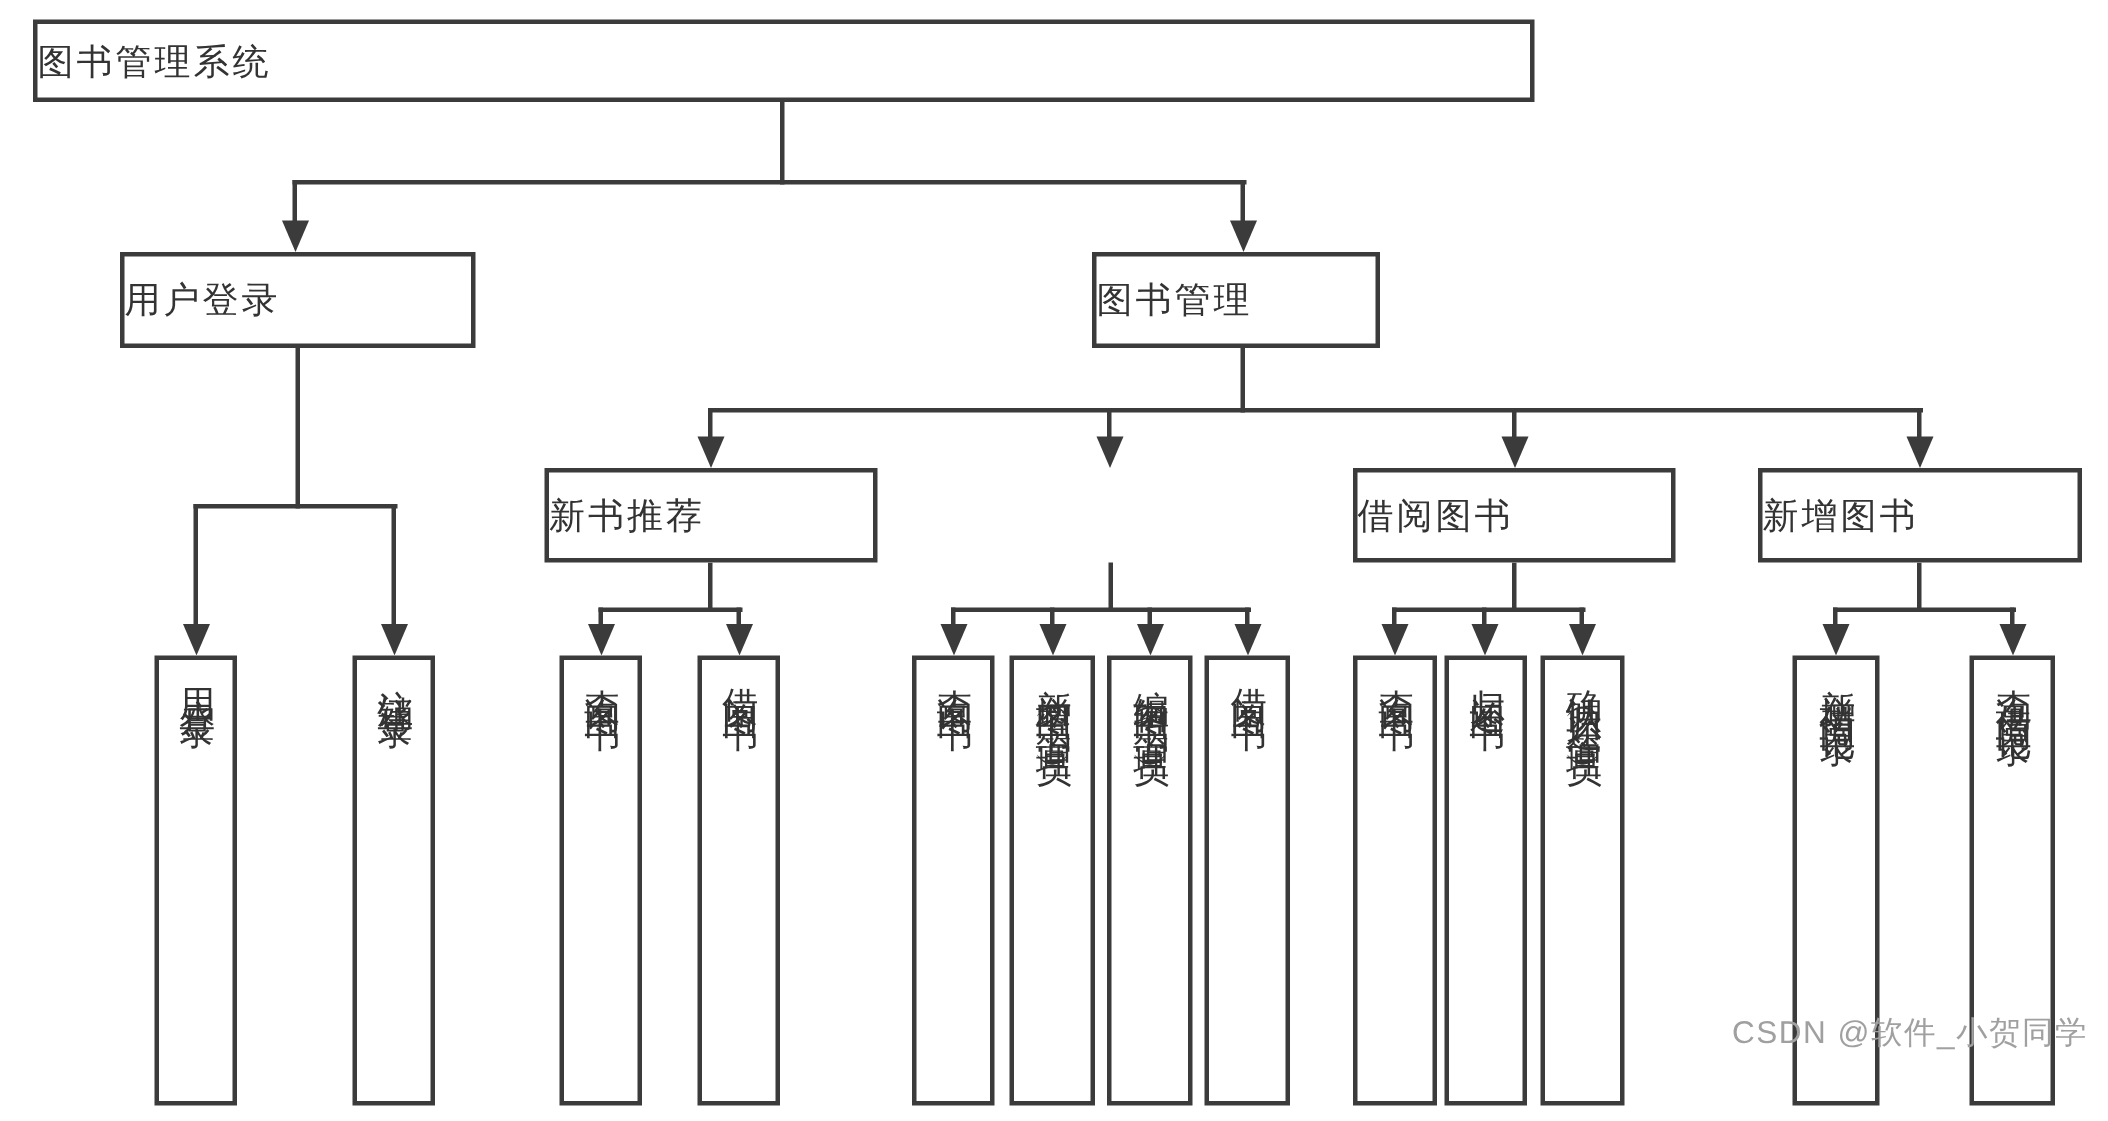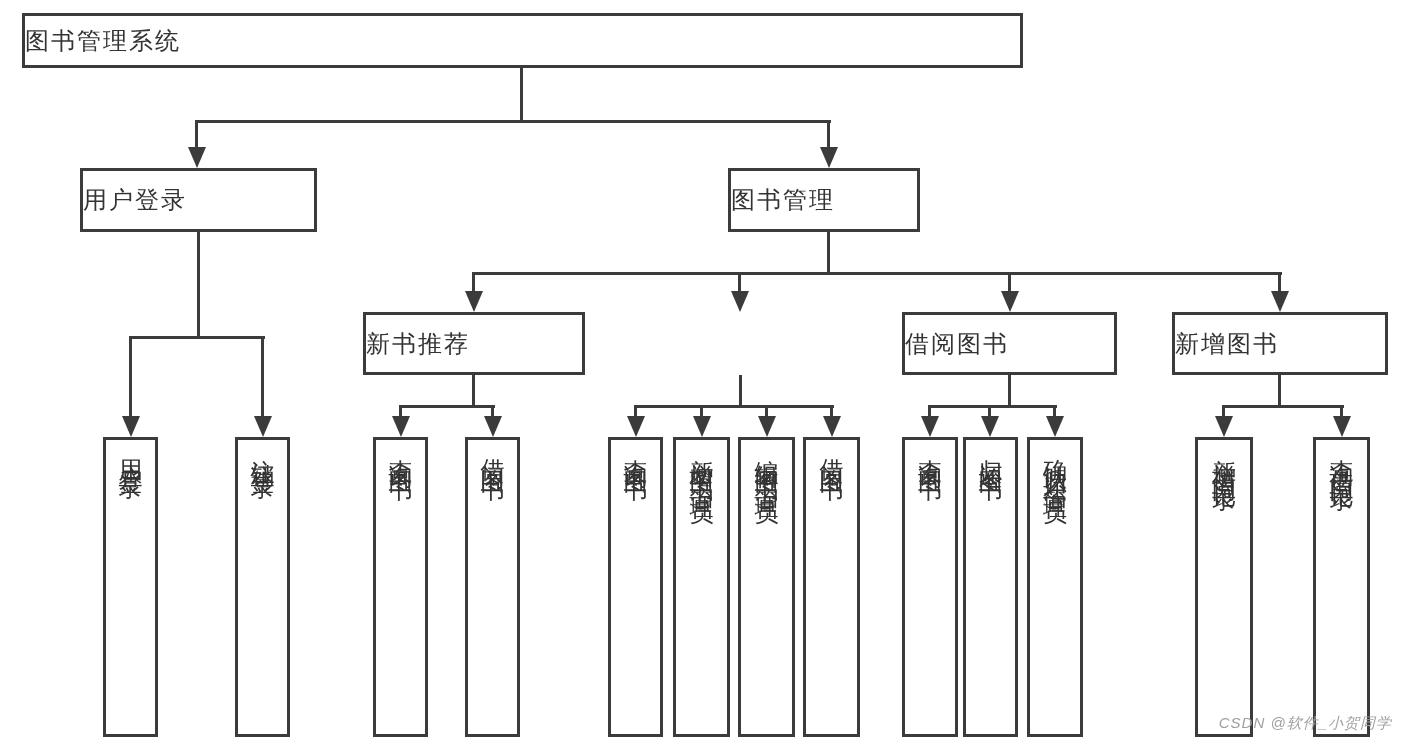--- a/index.html
+++ b/index.html
@@ -43,27 +43,26 @@
   .hline{position:absolute;height:3px;background:var(--line);z-index:1;}
   .arrow{
     position:absolute;width:0;height:0;
     border-left:9px solid transparent;
     border-right:9px solid transparent;
     border-top:21px solid var(--line);
     z-index:1;
   }
   .watermark{
     position:absolute;
-    right:13px;top:714px;
-    font-size:15px;
+    right:13px;top:674px;
+    font-size:21px;
     letter-spacing:1px;
     color:var(--watermark);
     white-space:nowrap;
     z-index:5;
-    font-style:italic;
   }
 </style>
 </head>
 <body>
 
 <div class="canvas">
 
   <div class="vline" style="left:520px;top:68px;height:55px"></div>
   <div class="hline" style="left:195px;top:120px;width:636px"></div>
   <div class="vline" style="left:195px;top:120px;height:30px"></div>

